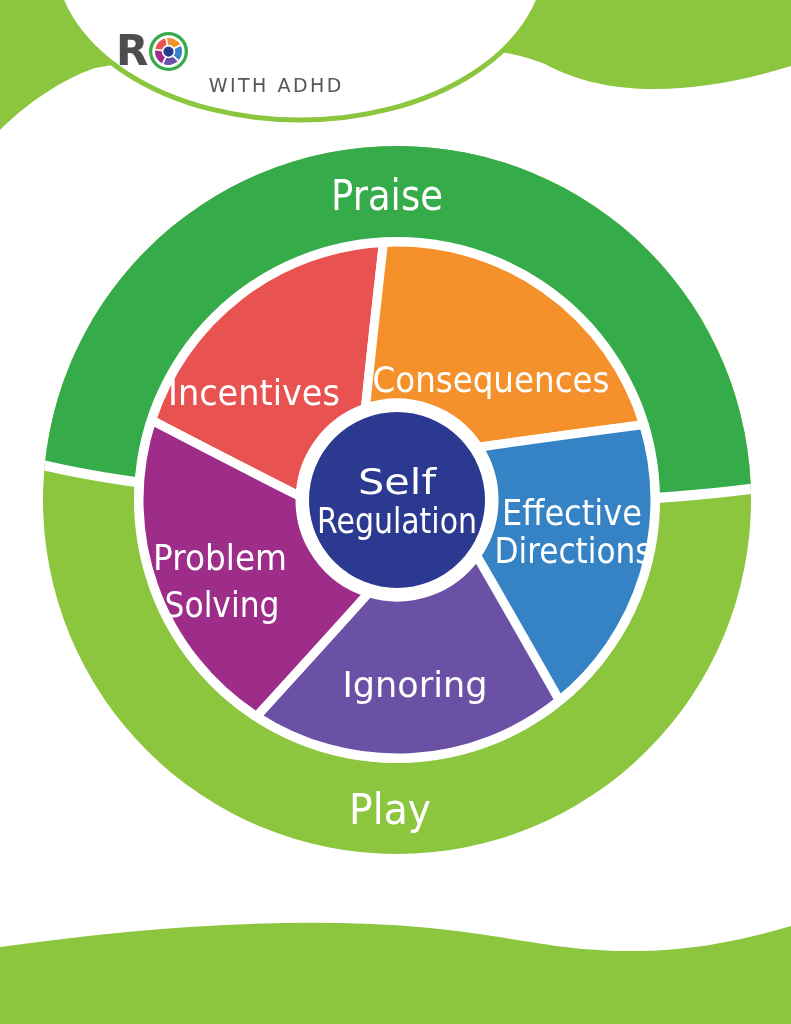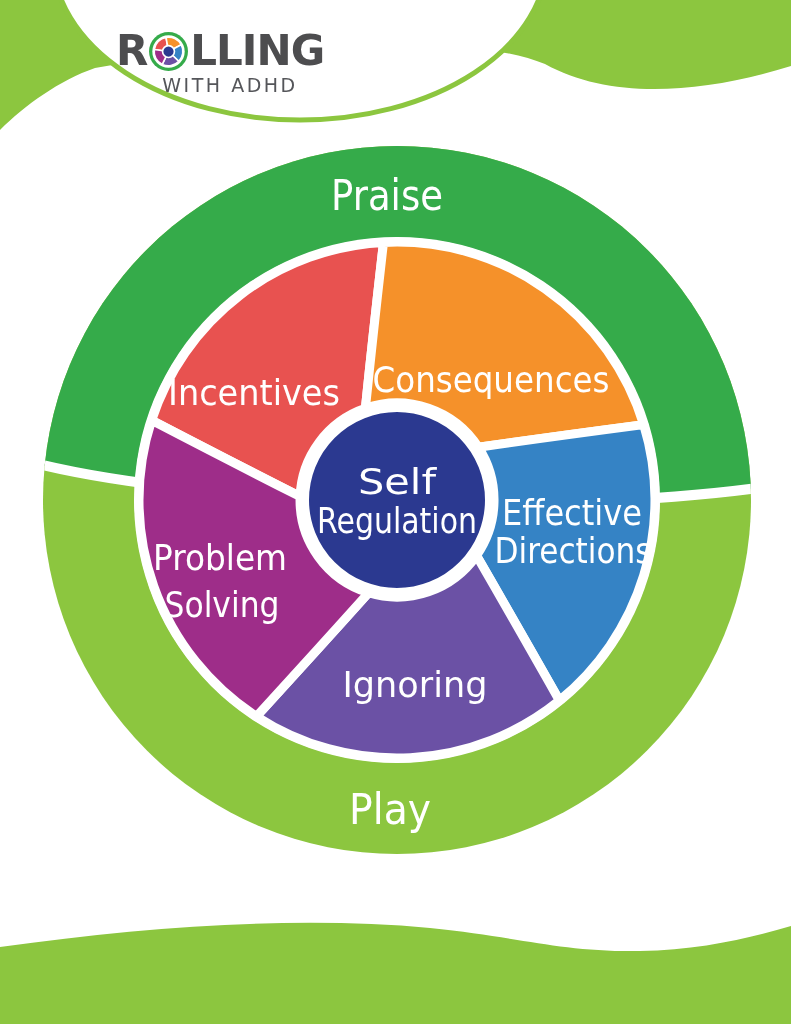--- a/index.html
+++ b/index.html
@@ -4,21 +4,21 @@
 <style>
   html,body{margin:0;padding:0;background:#fff;}
   #poster{position:relative;width:791px;height:1024px;overflow:hidden;background:#fff;
           font-family:"DejaVu Sans","Liberation Sans",sans-serif;}
   #scene{position:absolute;left:0;top:0;}
   
   #logo{position:absolute;left:116px;top:30px;width:230px;}
   .logo-row{display:flex;align-items:center;line-height:1;}
   .logo-word{font-weight:bold;font-size:42px;letter-spacing:-1px;color:#4D4D4F;}
   .logo-o{width:41px;height:41px;margin:0 1px;}
-  .logo-sub{display:block;text-align:center;font-size:19px;letter-spacing:2.5px;
+  .logo-sub{display:block;text-align:right;font-size:19px;letter-spacing:2.5px;
             color:#55565A;margin-top:2px;padding-right:2px;}
   
   text{font-family:"DejaVu Sans","Liberation Sans",sans-serif;fill:#fff;}
   .ring-label{font-size:42px;}
   .seg-label{font-size:35px;}
   .center-label{font-size:36px;}
 </style>
 </head>
 <body>
 
@@ -72,18 +72,17 @@
       <svg class="logo-o" viewBox="0 0 40 40">
         <circle cx="20" cy="20" r="19" fill="#35AB4A"></circle>
         <circle cx="20" cy="20" r="15.8" fill="#ffffff"></circle>
         <path d="M20,20 L6.1,18.1 A14,14 0 0 1 17.6,6.2 Z" stroke="#fff" stroke-width="1.6" fill="#E85250"></path>
         <path d="M20,20 L17.6,6.2 A14,14 0 0 1 32.4,13.4 Z" stroke="#fff" stroke-width="1.6" fill="#F5912A"></path>
         <path d="M20,20 L32.4,13.4 A14,14 0 0 1 30.1,29.7 Z" stroke="#fff" stroke-width="1.6" fill="#3583C5"></path>
         <path d="M20,20 L30.1,29.7 A14,14 0 0 1 13.9,32.6 Z" stroke="#fff" stroke-width="1.6" fill="#6B51A5"></path>
         <path d="M20,20 L13.9,32.6 A14,14 0 0 1 6.1,18.1 Z" stroke="#fff" stroke-width="1.6" fill="#9E2D89"></path>
         <circle cx="20" cy="20" r="5.8" stroke="#fff" stroke-width="1.6" fill="#2B3990"></circle>
       </svg>
-      <span class="logo-word">LLING</span>
     </div>
     <span class="logo-sub">WITH ADHD</span>
   </div>
 
 </div>
 
 </body></html>

